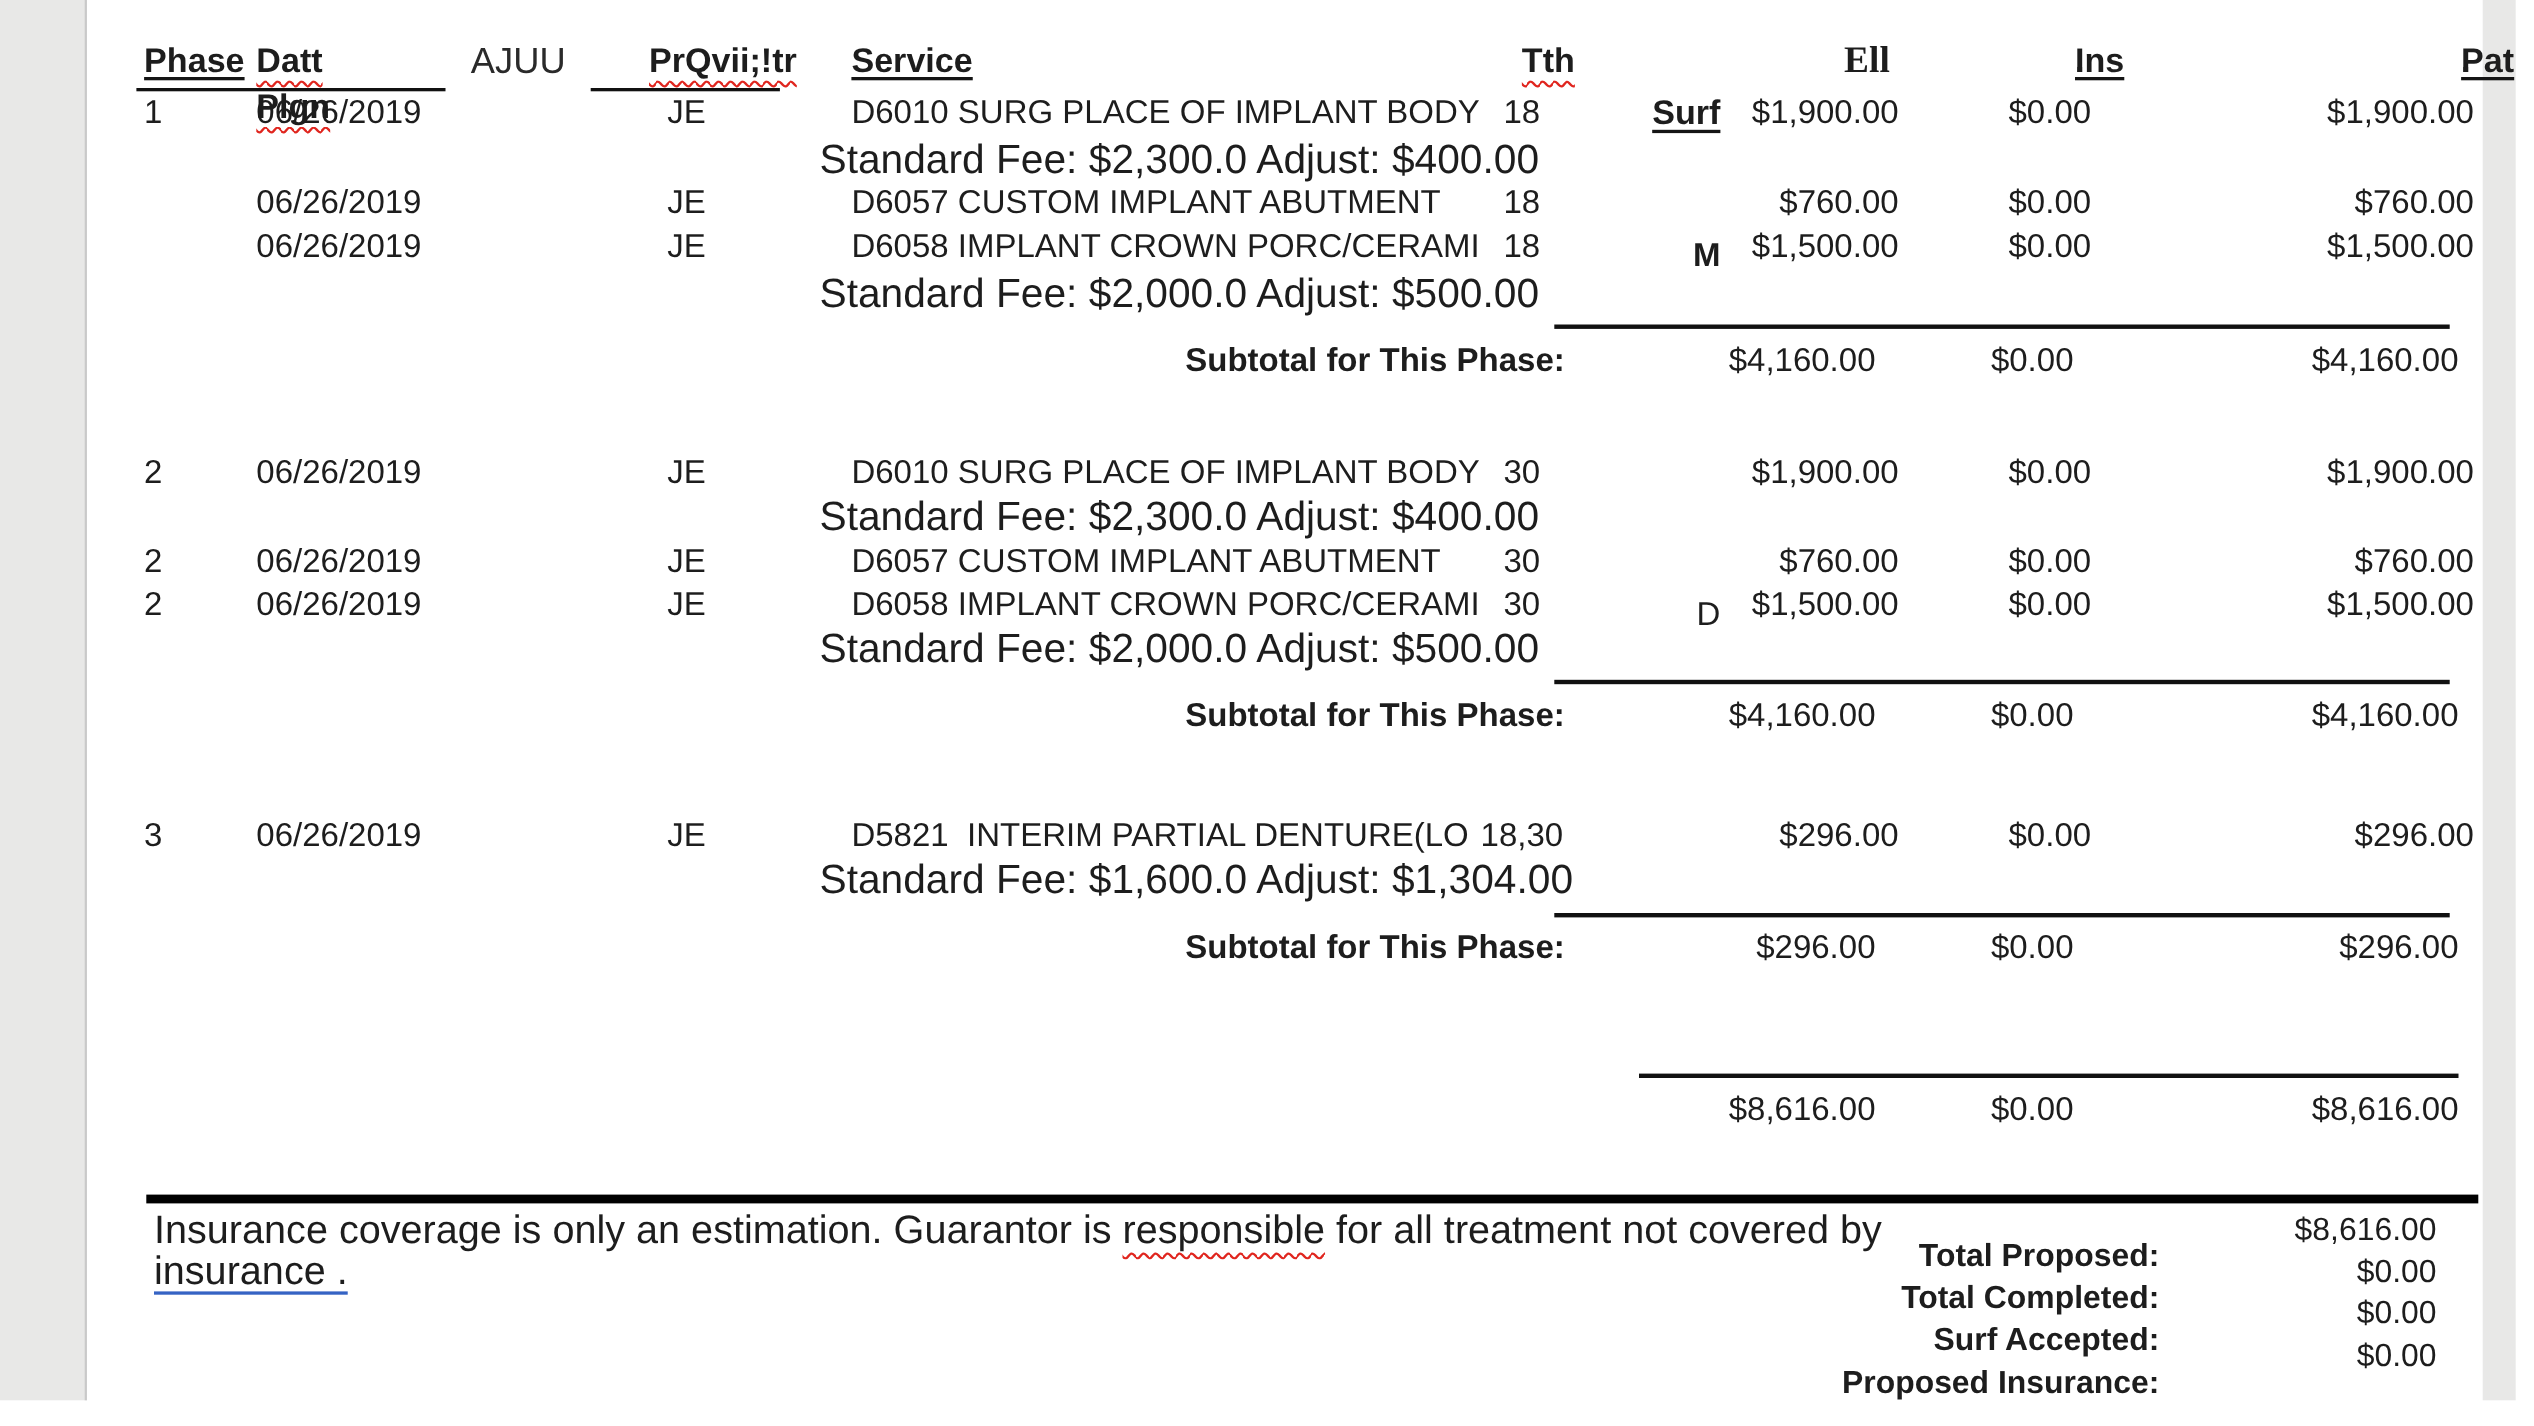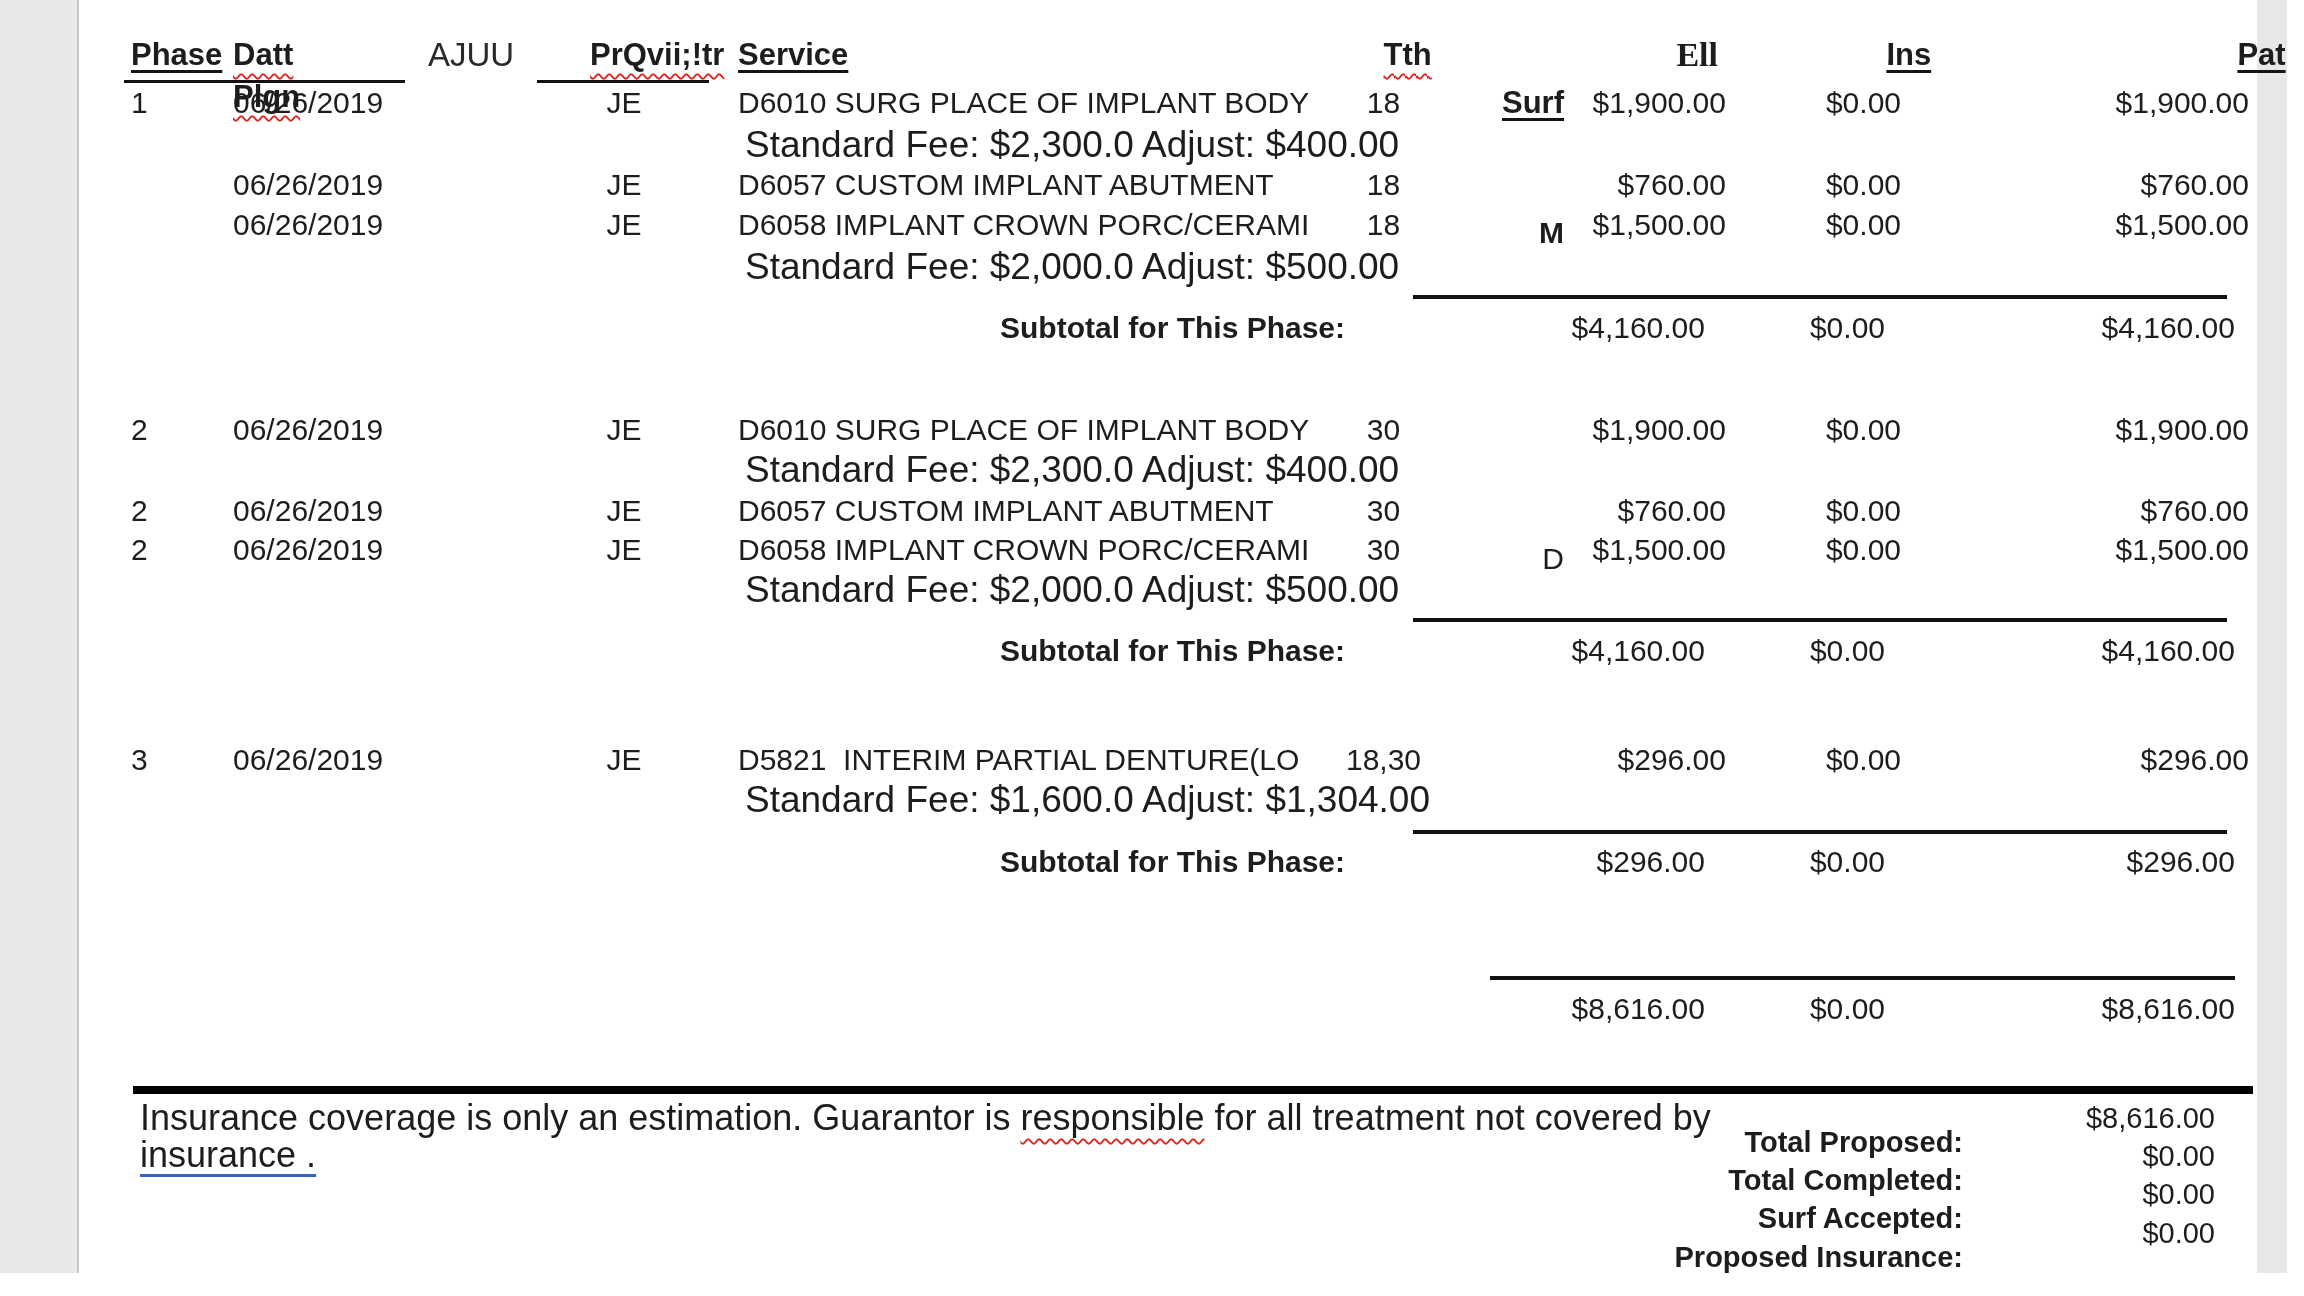--- a/index.html
+++ b/index.html
@@ -13,37 +13,37 @@
   .margin-right{left:2257px;width:30px;}
   .doc{position:absolute;inset:0;}
   .ln{position:absolute;left:0;width:2304px;height:42px;line-height:42px;font-size:30px;}
   .ln span{position:absolute;top:0;height:42px;line-height:42px;}
   
   .c-phase{left:131px;}
   .c-date{left:233px;}
   .c-ajuu{left:428px;font-size:33px;color:#2a2a2a;}
   .c-prov{left:584px;width:80px;text-align:center;}
   .h-prov{left:590px;}
-  .c-service{left:738px;white-space:pre;}
+  .c-service{left:774px;white-space:pre;}
   .c-note{left:745px;font-size:37px;}
   .c-tth{left:1336px;width:95px;text-align:center;}
   .c-surf{left:1488px;width:76px;text-align:right;font-weight:bold;margin-top:48px;}
   .h-surf{font-weight:bold;}
   .c-fee{left:1426px;width:300px;text-align:right;}
   .c-ins{left:1701px;width:200px;text-align:right;}
   .c-pat{left:1949px;width:300px;text-align:right;}
   
   .hdr{font-weight:bold;font-size:31px;}
   .h-fee{left:1418px;width:300px;text-align:right;font-family:"Liberation Serif", serif;font-size:34px;}
   .h-ins{left:1695px;width:200px;text-align:right;}
   .h-pat{left:1946px;width:300px;text-align:right;}
   .u{text-decoration:underline;text-decoration-thickness:3px;text-underline-offset:5px;text-decoration-color:#151515;}
   .sq{text-decoration:underline wavy #e0261f;text-decoration-thickness:2px;text-underline-offset:8px;}
   
-  .s-label{left:1000px;width:500px;text-align:left;font-weight:bold;}
+  .s-label{left:1000px;width:500px;text-align:center;font-weight:bold;}
   .s-fee{left:1405px;width:300px;text-align:right;}
   .s-ins{left:1685px;width:200px;text-align:right;}
   .s-pat{left:1935px;width:300px;text-align:right;}
   
   .t-label{left:1463px;width:500px;text-align:right;font-weight:bold;font-size:29px;margin-top:24px;}
   .t-value{left:1915px;width:300px;text-align:right;font-size:29px;}
   
   .rule{position:absolute;background:#111;}
   .rule-a{left:124px;top:80px;width:281px;height:3px;}
   .rule-b{left:537px;top:80px;width:172px;height:3px;}

